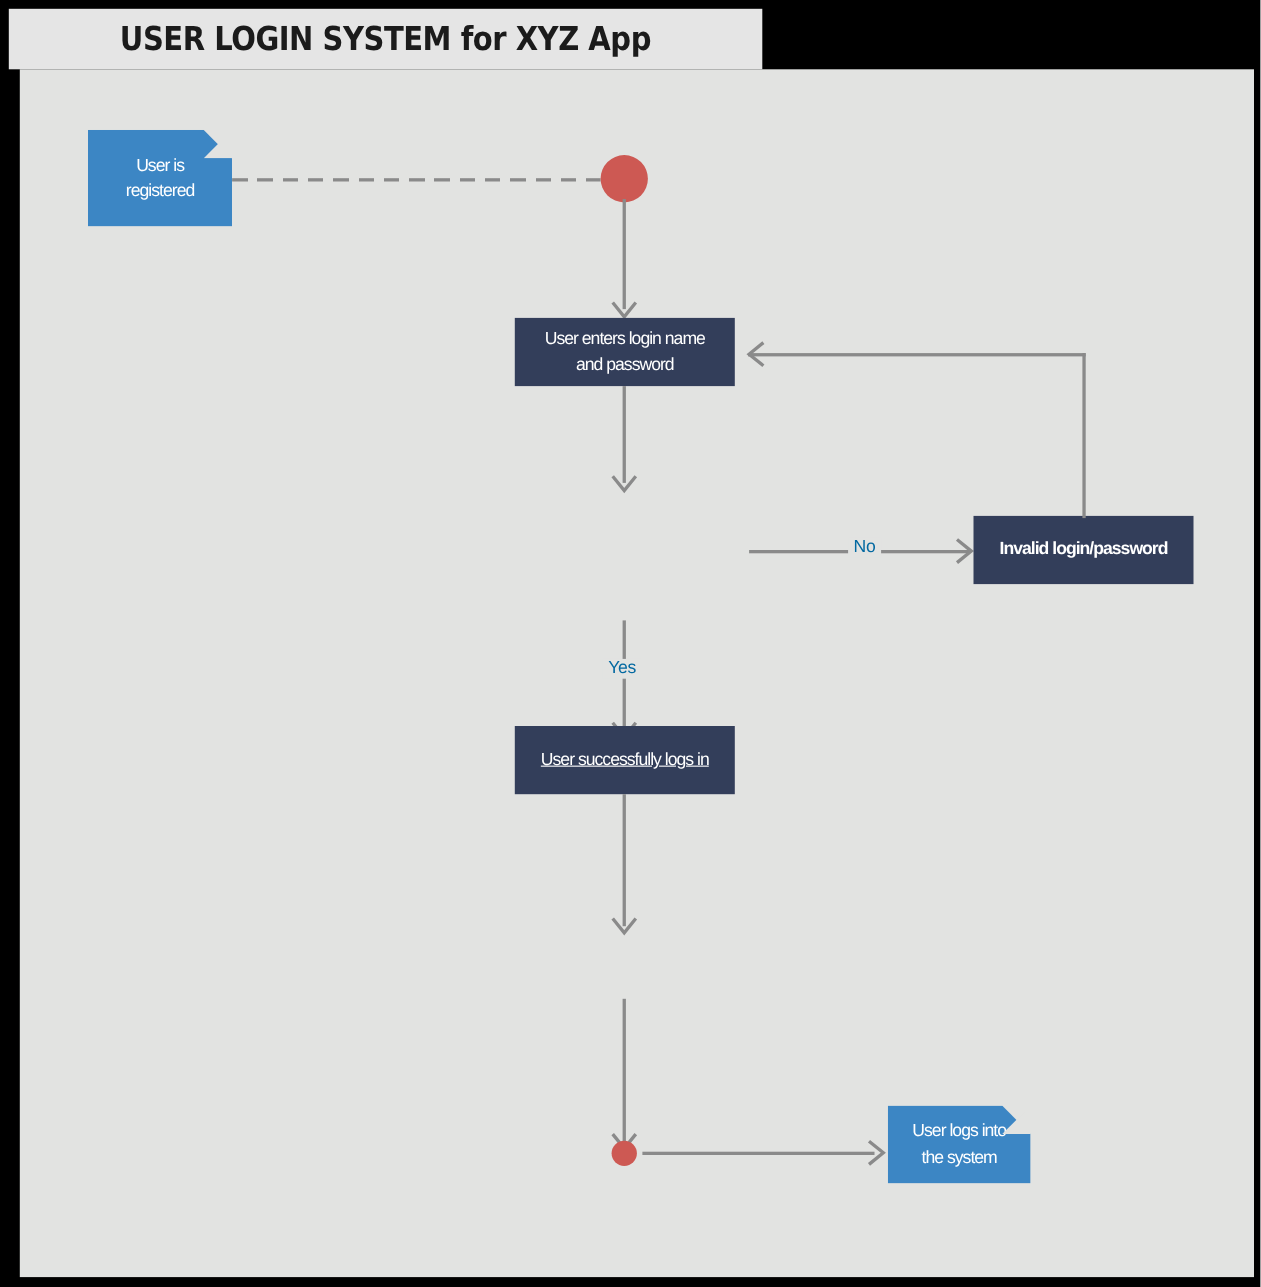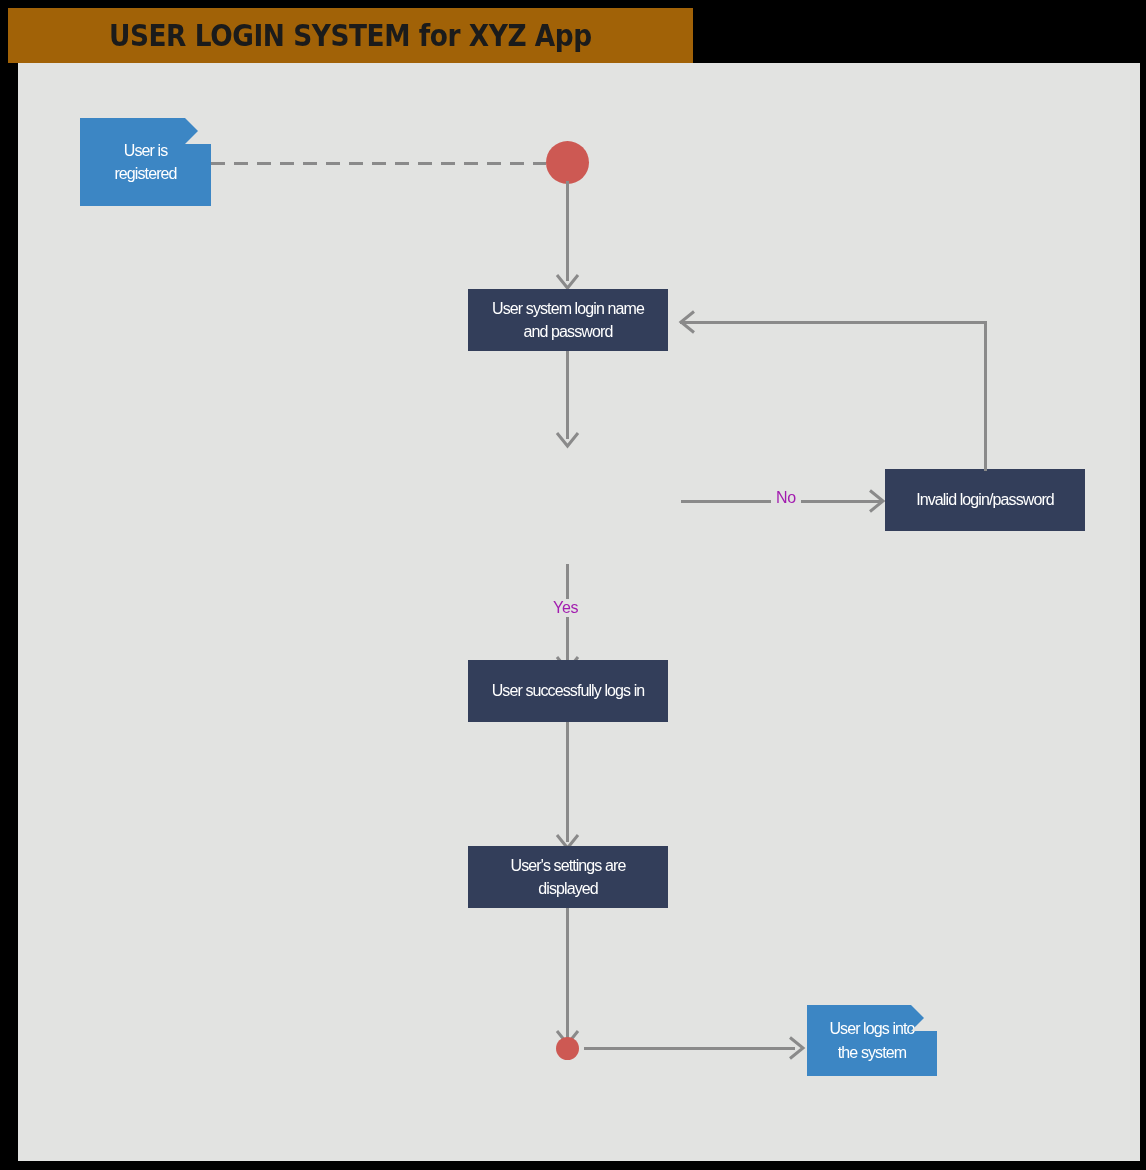--- a/index.html
+++ b/index.html
@@ -15,21 +15,21 @@
     overflow: hidden;
     font-family: "Liberation Sans", sans-serif;
   }
   
   #title-bar {
     position: absolute;
     left: 8px;
     top: 8px;
     width: 685px;
     height: 55px;
-    background: #a16207;
+    background: #e5e5e5;
     display: flex;
     align-items: center;
     justify-content: center;
   }
   #title-text {
     font-family: "DejaVu Sans", sans-serif;
     font-weight: bold;
     font-size: 30px;
     color: #1b1b1b;
     letter-spacing: -0.5px;
@@ -133,21 +133,21 @@
     );
   }
   
   .arrow {
     position: absolute;
     width: 0; height: 0;
   }
   .arrow svg { display: block; overflow: visible; }
   .edge-label {
     position: absolute;
-    color: #a21caf;
+    color: #0369a1;
     font-size: 16px;
     letter-spacing: -0.3px;
     background: #e2e3e1;
     padding: 0 5px;
     white-space: nowrap;
   }
 </style>
 </head>
 <body>
 
@@ -172,75 +172,71 @@
     <div class="circle" style="left:528px; top:78px; width:43px; height:43px;"></div>
 
     <div class="line v" style="left:548px; top:118px; height:100px;"></div>
     <div class="arrow" style="left:548px; top:212px;">
       <svg width="24" height="18" viewBox="0 0 24 18">
         <polyline points="-9,0 1.5,13 12,0" fill="none" stroke="#8a8a8a" stroke-width="3"></polyline>
       </svg>
     </div>
 
     <div class="node process" style="left:450px; top:226px; width:200px; height:62px;">
-      <span style="white-space:pre-line;">User system login name
+      <span style="white-space:pre-line;">User enters login name
 and password</span>
     </div>
 
     <div class="line v" style="left:548px; top:288px; height:88px;"></div>
     <div class="arrow" style="left:548px; top:370px;">
       <svg width="24" height="18" viewBox="0 0 24 18">
         <polyline points="-9,0 1.5,13 12,0" fill="none" stroke="#8a8a8a" stroke-width="3"></polyline>
       </svg>
     </div>
 
 
     <div class="line h" style="left:663px; top:437px; width:200px;"></div>
     <div class="edge-label" style="left:753px; top:426px;">No</div>
     <div class="arrow" style="left:852px; top:438px;">
       <svg width="24" height="24" viewBox="0 0 24 24">
         <polyline points="0,-10.5 13,0 0,10.5" fill="none" stroke="#8a8a8a" stroke-width="3"></polyline>
       </svg>
     </div>
 
     <div class="node process" style="left:867px; top:406px; width:200px; height:62px;">
-      <span style="white-space:pre-line;">Invalid login/password</span>
+      <span style="white-space:pre-line;font-weight:bold;">Invalid login/password</span>
     </div>
 
     <div class="line v" style="left:966px; top:258px; height:150px;"></div>
     <div class="line h" style="left:662px; top:258px; width:307px;"></div>
     <div class="arrow" style="left:663px; top:259px;">
       <svg width="24" height="24" viewBox="0 0 24 24">
         <polyline points="13,-10.5 0,0 13,10.5" fill="none" stroke="#8a8a8a" stroke-width="3"></polyline>
       </svg>
     </div>
 
     <div class="line v" style="left:548px; top:501px; height:100px;"></div>
     <div class="edge-label" style="left:530px; top:536px;text-align:center;">Yes</div>
     <div class="arrow" style="left:548px; top:594px;">
       <svg width="24" height="18" viewBox="0 0 24 18">
         <polyline points="-9,0 1.5,13 12,0" fill="none" stroke="#8a8a8a" stroke-width="3"></polyline>
       </svg>
     </div>
 
     <div class="node process" style="left:450px; top:597px; width:200px; height:62px;">
-      <span style="white-space:pre-line;">User successfully logs in</span>
+      <span style="white-space:pre-line;text-decoration:underline;">User successfully logs in</span>
     </div>
 
     <div class="line v" style="left:548px; top:659px; height:120px;"></div>
     <div class="arrow" style="left:548px; top:772px;">
       <svg width="24" height="18" viewBox="0 0 24 18">
         <polyline points="-9,0 1.5,13 12,0" fill="none" stroke="#8a8a8a" stroke-width="3"></polyline>
       </svg>
     </div>
 
-    <div class="node process" style="left:450px; top:783px; width:200px; height:62px;">
-      <span style="white-space:pre-line;">User's settings are
-displayed</span>
-    </div>
 
     <div class="line v" style="left:548px; top:845px; height:130px;"></div>
     <div class="arrow" style="left:548px; top:968px;">
       <svg width="24" height="18" viewBox="0 0 24 18">
         <polyline points="-9,0 1.5,13 12,0" fill="none" stroke="#8a8a8a" stroke-width="3"></polyline>
       </svg>
     </div>
 
     <div class="circle" style="left:538px; top:974px; width:23px; height:23px;"></div>
 

